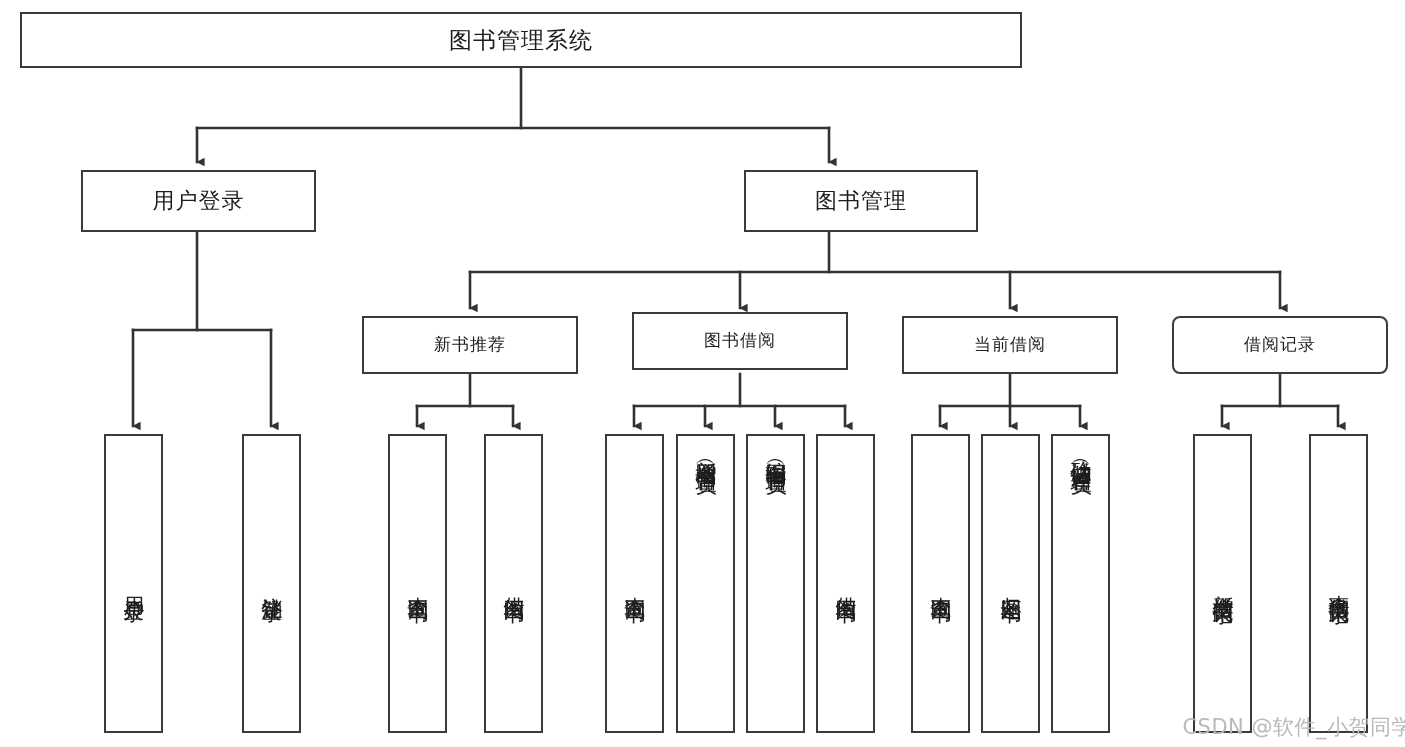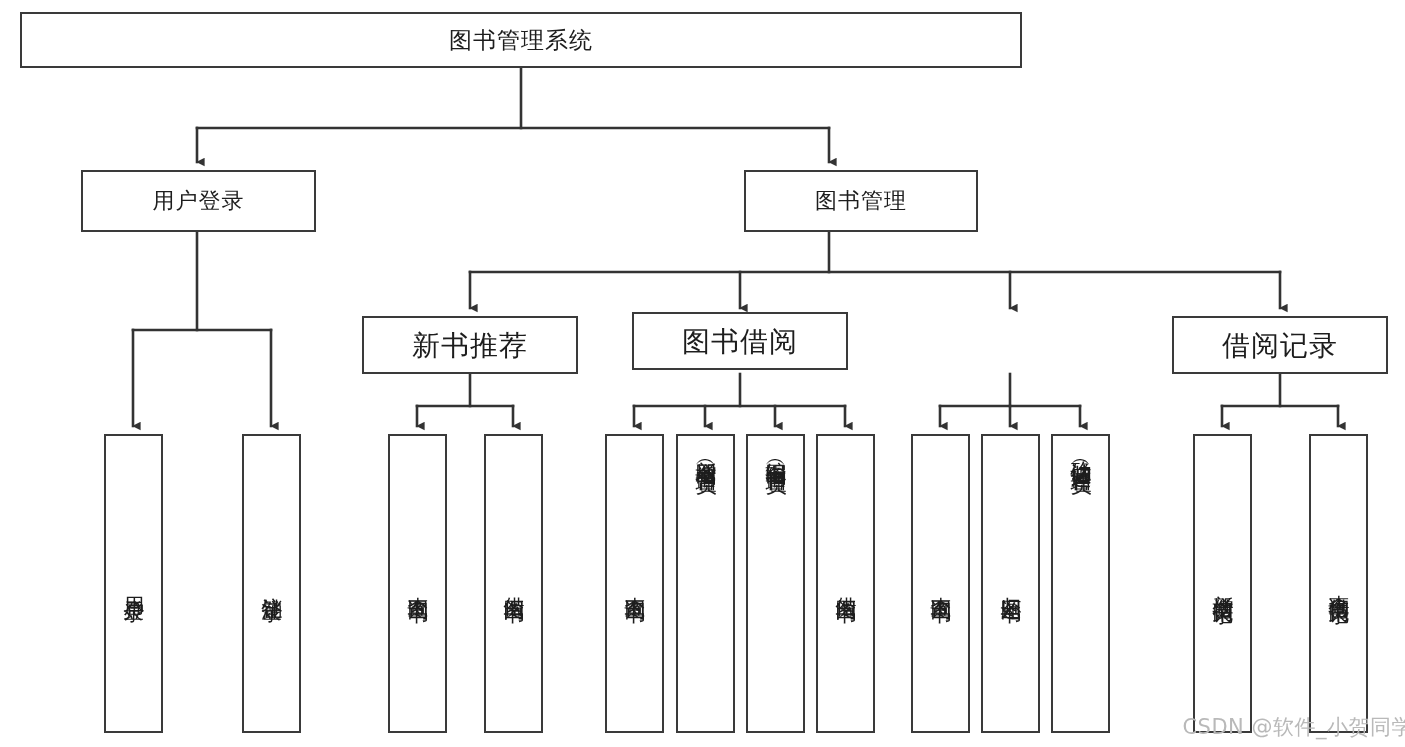--- a/index.html
+++ b/index.html
@@ -40,21 +40,21 @@
   }
   .node-label {
     font-size: 22px;
     line-height: 1.25;
     color: #1d1d1d;
     letter-spacing: 1px;
     white-space: nowrap;
   }
   .node.level-0 .node-label { font-size: 23px; }
   .node.level-1 .node-label { font-size: 22px; }
-  .node.level-2 .node-label { font-size: 28px; }
+  .node.level-2 .node-label { font-size: 17px; }
   .node.leaf {
     align-items: flex-start;
     justify-content: center;
     padding-top: 8px;
   }
   .node.leaf .node-label {
     writing-mode: vertical-rl;
     text-orientation: upright;
     font-size: 21px;
     line-height: 1.18;
@@ -145,22 +145,25 @@
   </div>
 
   <div class="node level-2" style="left:362px; top:316px; width:216px; height:58px;">
     <span class="node-label">新书推荐</span>
   </div>
 
   <div class="node level-2" style="left:632px; top:312px; width:216px; height:58px;">
     <span class="node-label">图书借阅</span>
   </div>
 
-
-  <div class="node level-2" style="left:1172px; top:316px; width:216px; height:58px;">
+  <div class="node level-2" style="left:902px; top:316px; width:216px; height:58px;">
+    <span class="node-label">当前借阅</span>
+  </div>
+
+  <div class="node level-2" style="left:1172px; top:316px; width:216px; height:58px;border-radius:8px;">
     <span class="node-label">借阅记录</span>
   </div>
 
   <div class="node leaf centered-text" style="left:104px; top:434px; width:59px; height:299px;">
     <span class="node-label">用户登录</span>
   </div>
 
   <div class="node leaf centered-text" style="left:242px; top:434px; width:59px; height:299px;">
     <span class="node-label">注销登录</span>
   </div>

